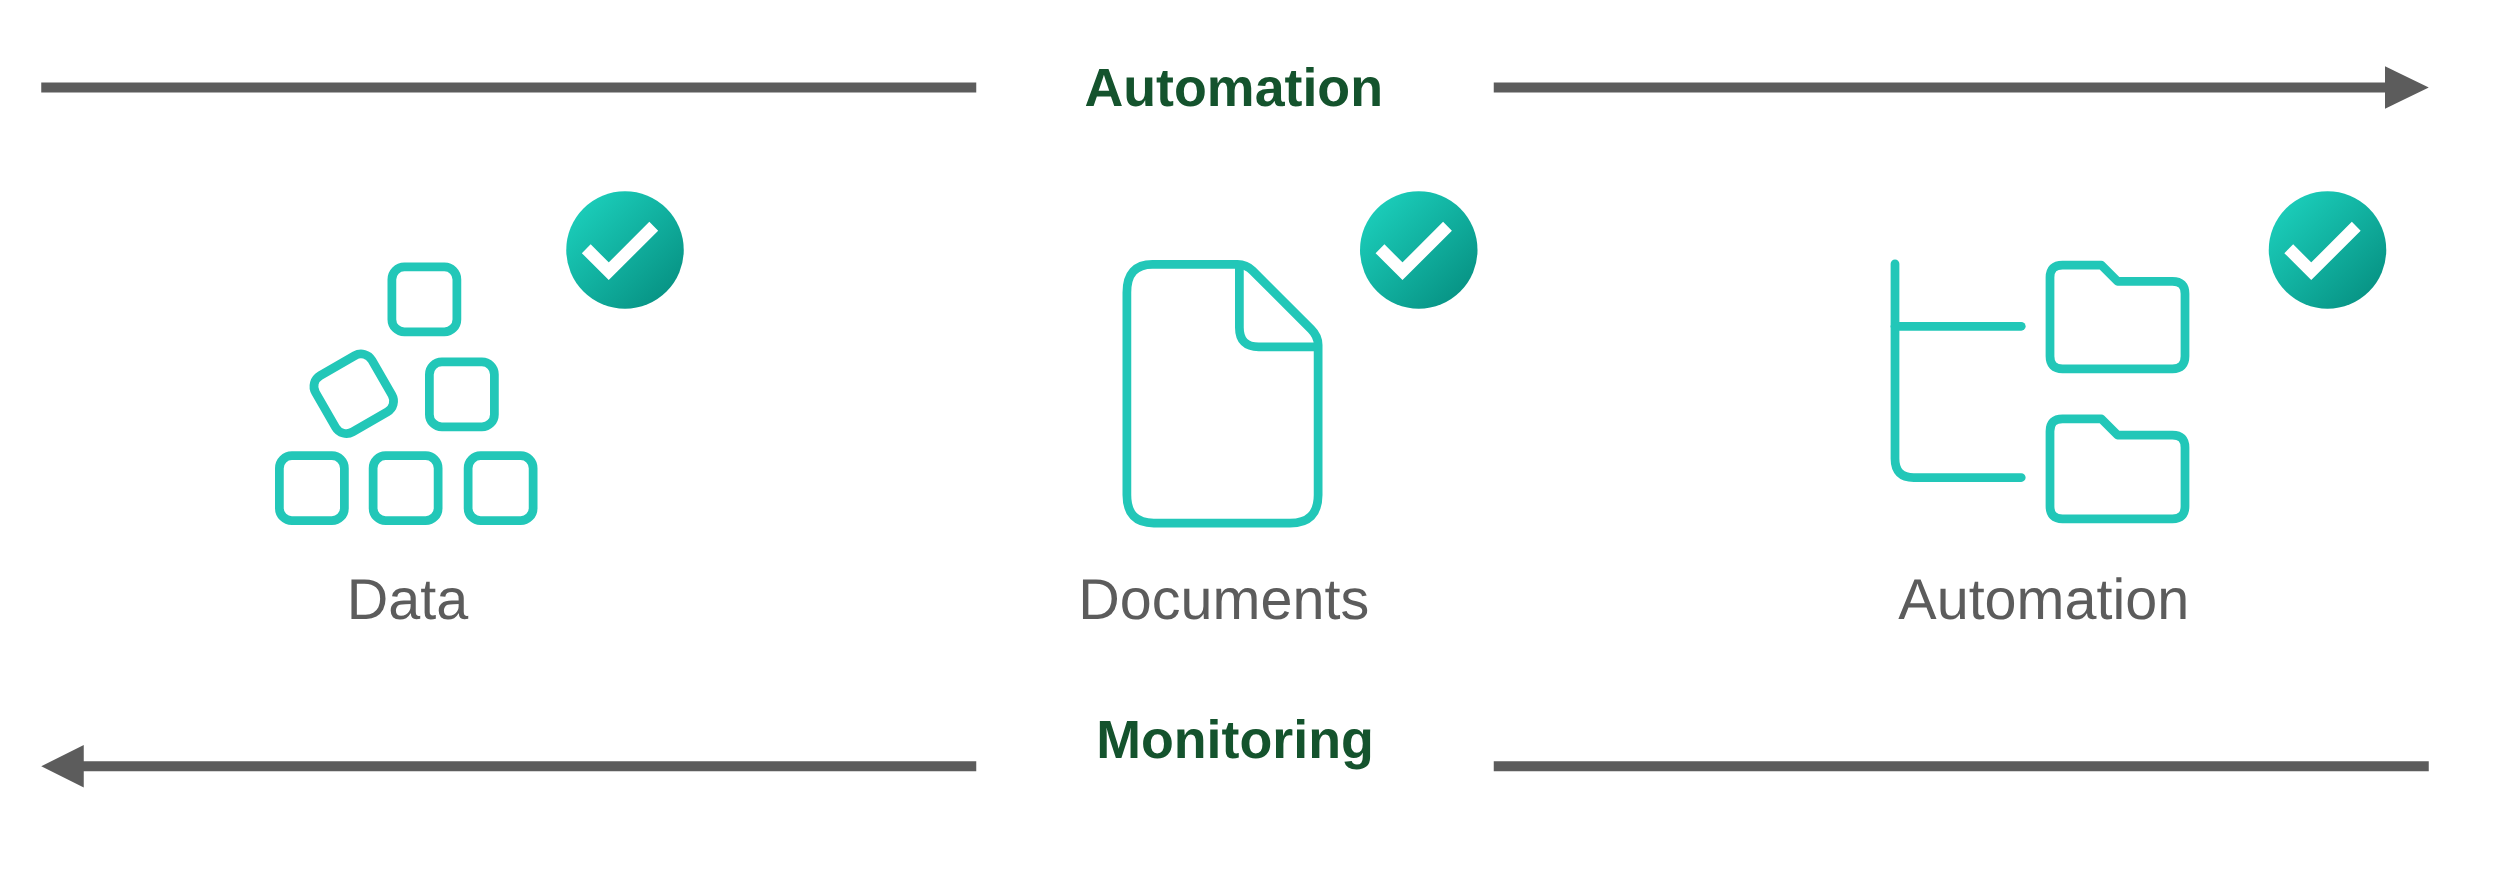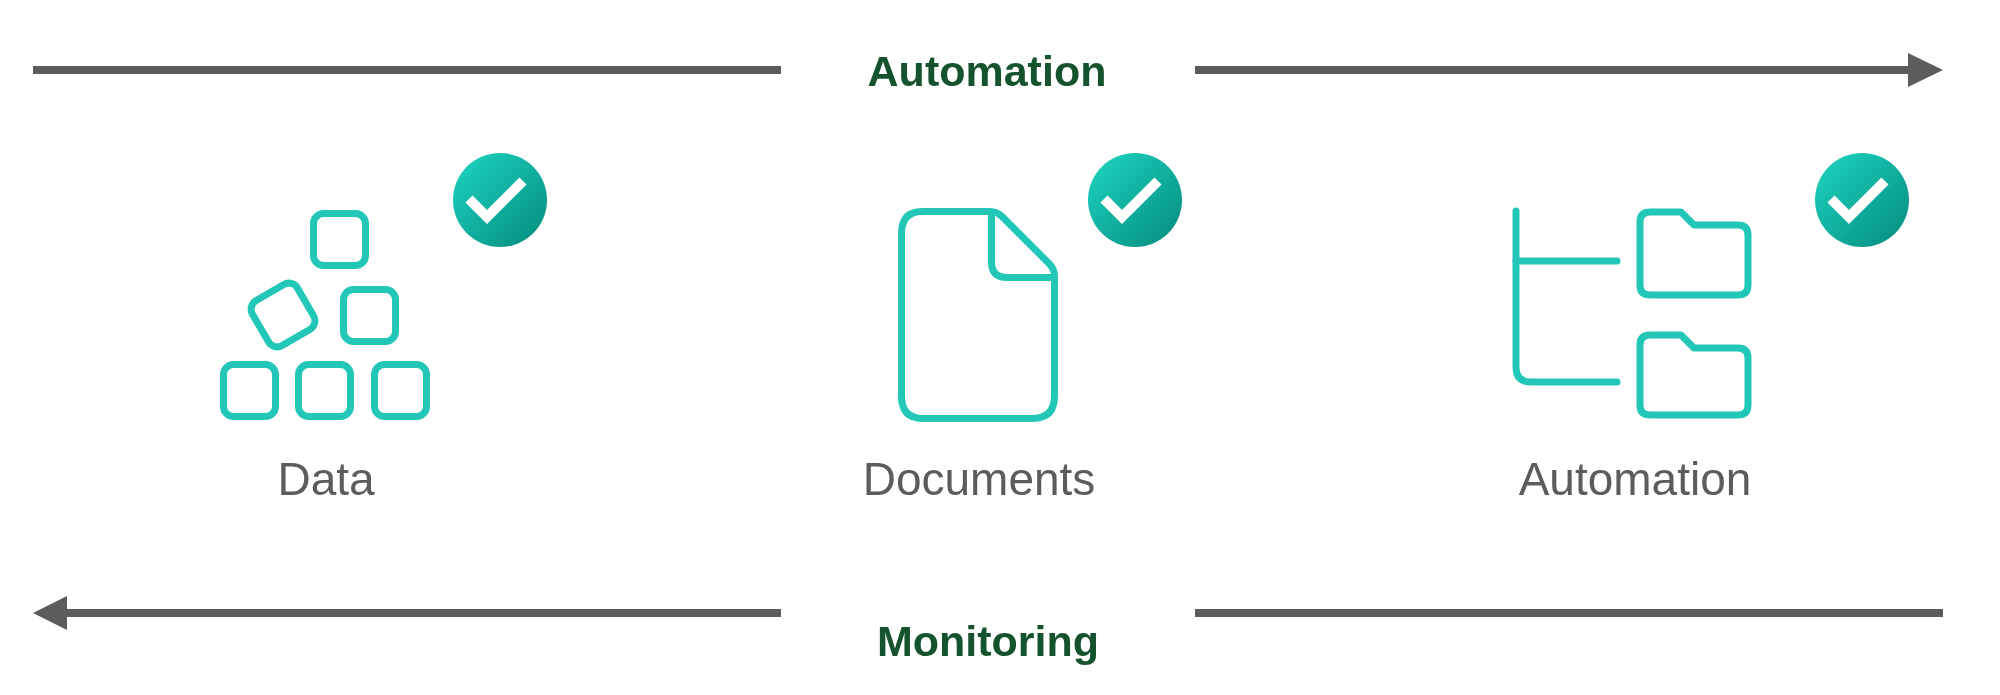--- a/index.html
+++ b/index.html
@@ -65,17 +65,17 @@
     <circle cx="1135" cy="200" r="47" fill="url(#chkGrad)"></circle>
     <polyline points="1104,199 1122,217 1158,181" fill="none" stroke="#ffffff" stroke-width="10"></polyline>
   </g>
   <g>
     <circle cx="1862" cy="200" r="47" fill="url(#chkGrad)"></circle>
     <polyline points="1831,199 1849,217 1885,181" fill="none" stroke="#ffffff" stroke-width="10"></polyline>
   </g>
 </svg>
 
 <div class="flow-label" style="left:787px; top:50px;">Automation</div>
-<div class="flow-label" style="left:788px; top:620px;">Monitoring</div>
+<div class="flow-label" style="left:788px; top:571px;">Monitoring</div>
 
 <div class="stage-label" style="left:126px; top:456px;">Data</div>
 <div class="stage-label" style="left:779px; top:456px;">Documents</div>
 <div class="stage-label" style="left:1435px; top:456px;">Automation</div>
 
 </body></html>

